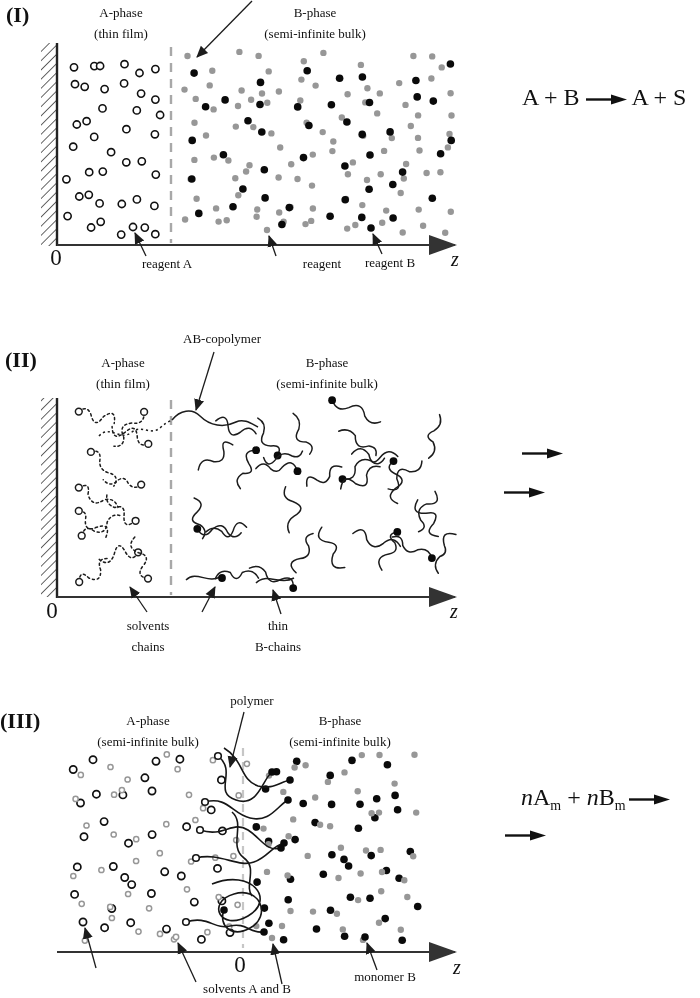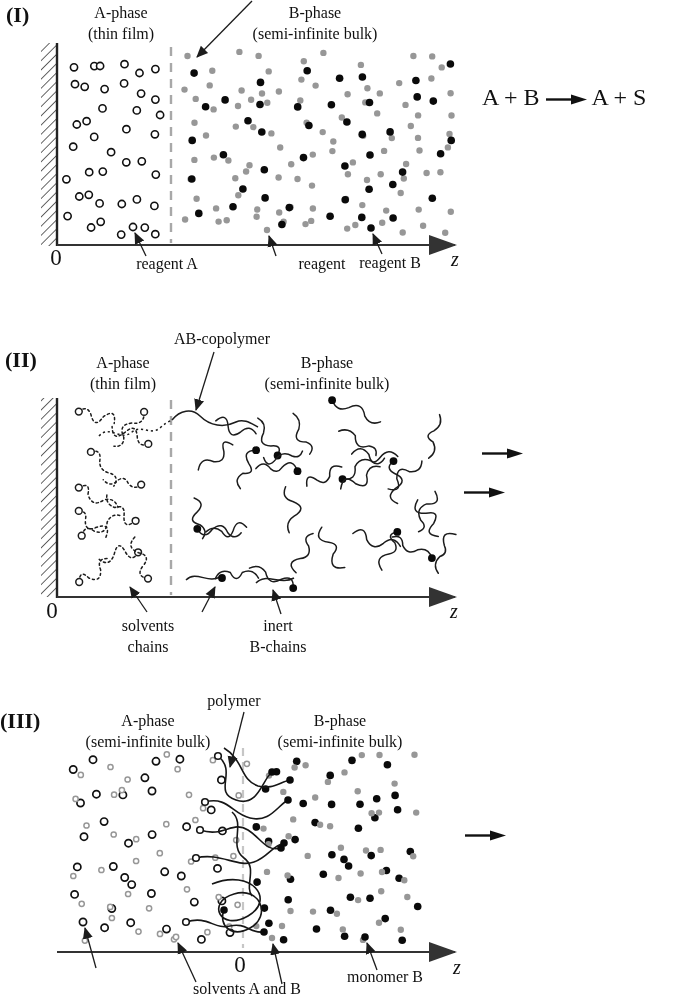--- a/index.html
+++ b/index.html
@@ -1,24 +1,24 @@
 <!DOCTYPE html>
 <html><head>
 <meta charset="utf-8">
 <style>
   html,body{margin:0;padding:0;background:#fff;}
   .stage{position:relative;width:700px;height:998px;background:#fff;overflow:hidden;
          font-family:"Liberation Serif","DejaVu Serif",serif;color:#111;}
   .stage svg.bg{position:absolute;left:0;top:0;}
-  .lbl{position:absolute;white-space:nowrap;font-size:16px;line-height:21px;}
+  .lbl{position:absolute;white-space:nowrap;font-size:13px;line-height:21px;}
   .ctr{transform:translateX(-50%);text-align:center;}
   .tag{font-weight:bold;font-size:22px;}
   .num{font-size:23px;}
   .zlab{font-size:20px;font-style:italic;}
-  .eq{position:absolute;white-space:nowrap;font-size:24px;}
+  .eq{position:absolute;white-space:nowrap;font-size:24px;margin-left:40px;}
   .eq .rxn{vertical-align:-1px;margin:0 5px;}
   .sub{font-size:0.58em;vertical-align:-0.35em;}
   .subi{font-size:0.58em;vertical-align:-0.35em;font-style:italic;}
   .i{font-style:italic;}
 </style>
 </head>
 <body>
 
 <div class="stage">
 
@@ -583,34 +583,40 @@
         <line x1="1" y1="6.5" x2="28" y2="6.5" stroke="#111" stroke-width="2.4"></line>
         <polygon points="26,1.5 42,6.5 26,11.5" fill="#111"></polygon>
       </svg>
   </div>
   <div class="lbl num ctr" style="left:52px;top:600px">0</div>
   <div class="lbl ctr" style="left:148px;top:615px">
     <div>solvents</div>
     <div>chains</div>
   </div>
   <div class="lbl ctr" style="left:278px;top:615px">
-    <div>inert</div>
+    <div>thin</div>
     <div>B-chains</div>
   </div>
   <div class="lbl zlab" style="left:450px;top:601px">z</div>
 
   <div class="lbl tag" style="left:0px;top:710px">(III)</div>
-  <div class="lbl ctr" style="left:234px;top:690px">polymer</div>
+  <div class="lbl ctr" style="left:252px;top:690px">polymer</div>
   <div class="lbl ctr" style="left:148px;top:710px">
     <div>A-phase</div>
     <div>(semi-infinite bulk)</div>
   </div>
   <div class="lbl ctr" style="left:340px;top:710px">
     <div>B-phase</div>
     <div>(semi-infinite bulk)</div>
+  </div>
+  <div class="eq" style="left:481px;top:784px">
+    <span><span class="i">n</span><span>A</span><span class="sub">m</span><span> + </span><span class="i">n</span><span>B</span><span class="sub">m</span></span><svg class="rxn" style="margin-left:2px" width="42" height="13" viewBox="0 0 42 13">
+        <line x1="1" y1="6.5" x2="28" y2="6.5" stroke="#111" stroke-width="2.4"></line>
+        <polygon points="26,1.5 42,6.5 26,11.5" fill="#111"></polygon>
+      </svg>
   </div>
   <div class="eq" style="left:464px;top:820px">
     <svg class="rxn" style="margin-left:0" width="42" height="13" viewBox="0 0 42 13">
         <line x1="1" y1="6.5" x2="28" y2="6.5" stroke="#111" stroke-width="2.4"></line>
         <polygon points="26,1.5 42,6.5 26,11.5" fill="#111"></polygon>
       </svg>
   </div>
   <div class="lbl num ctr" style="left:240px;top:954px">0</div>
   <div class="lbl ctr" style="left:100px;top:994px">monomer A</div>
   <div class="lbl ctr" style="left:247px;top:978px">solvents A and B</div>

